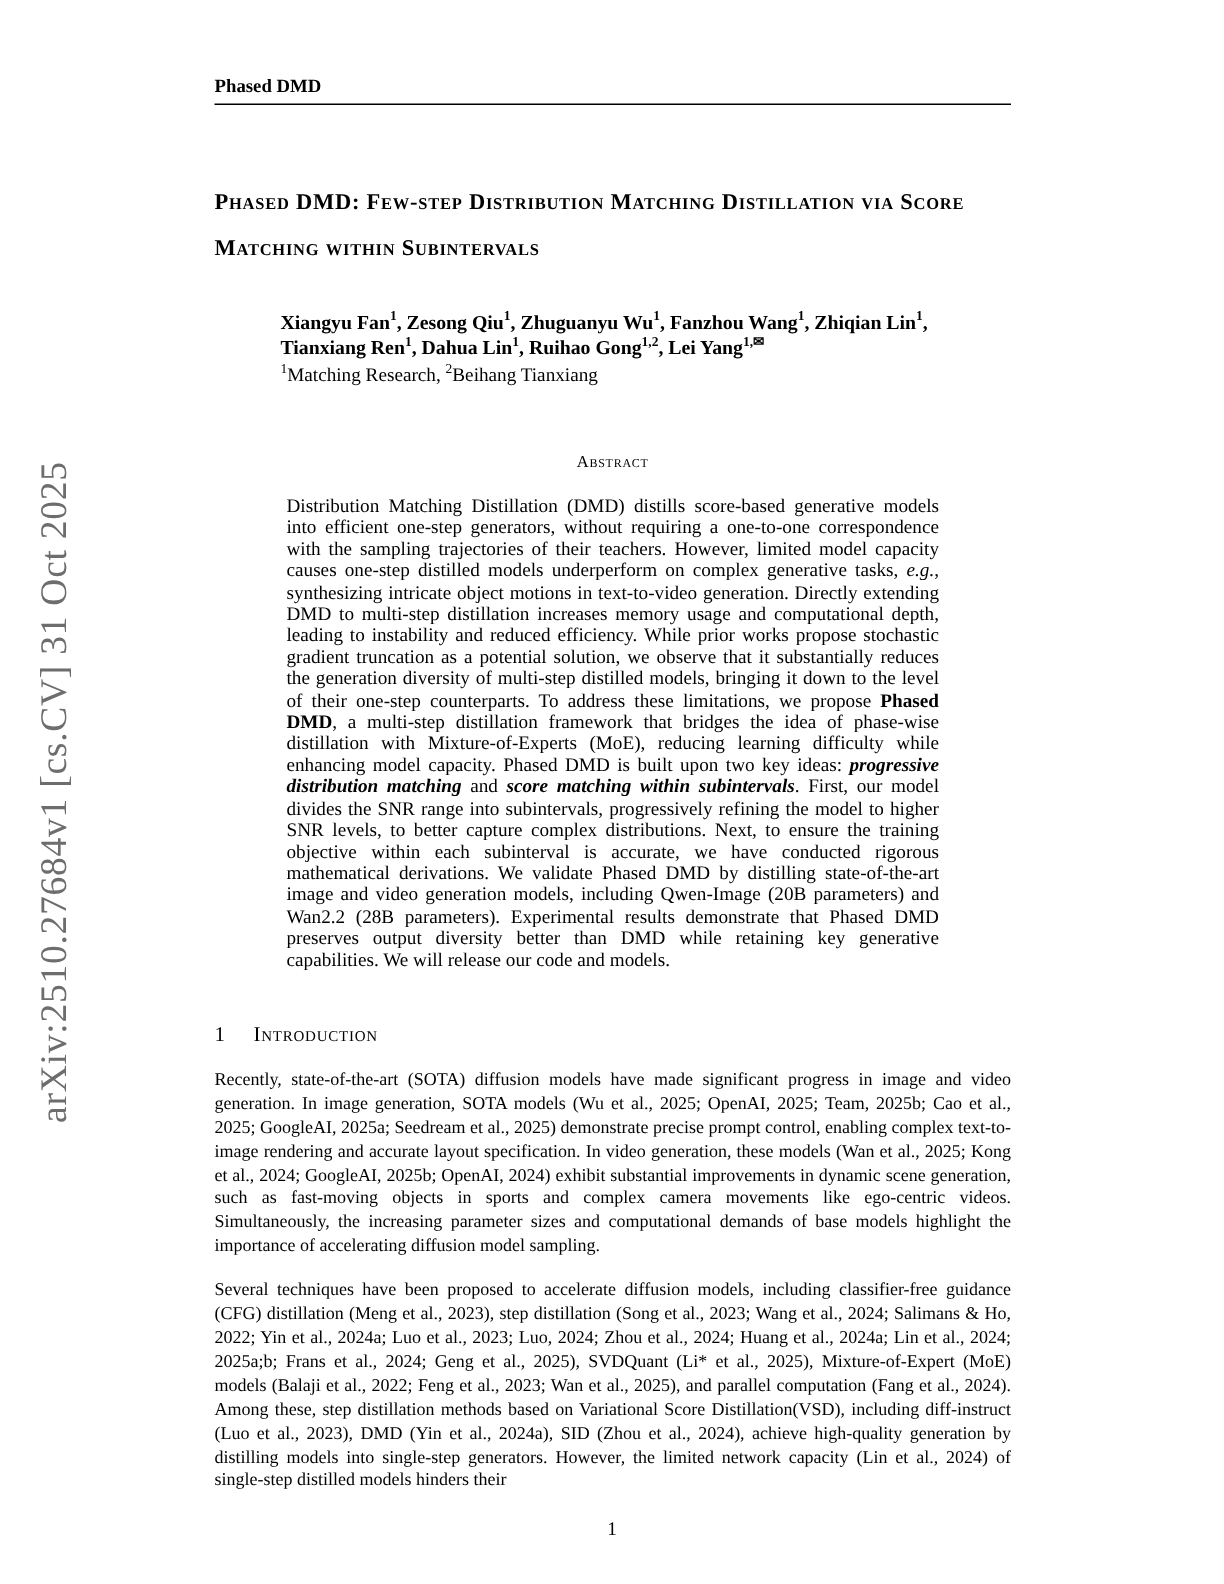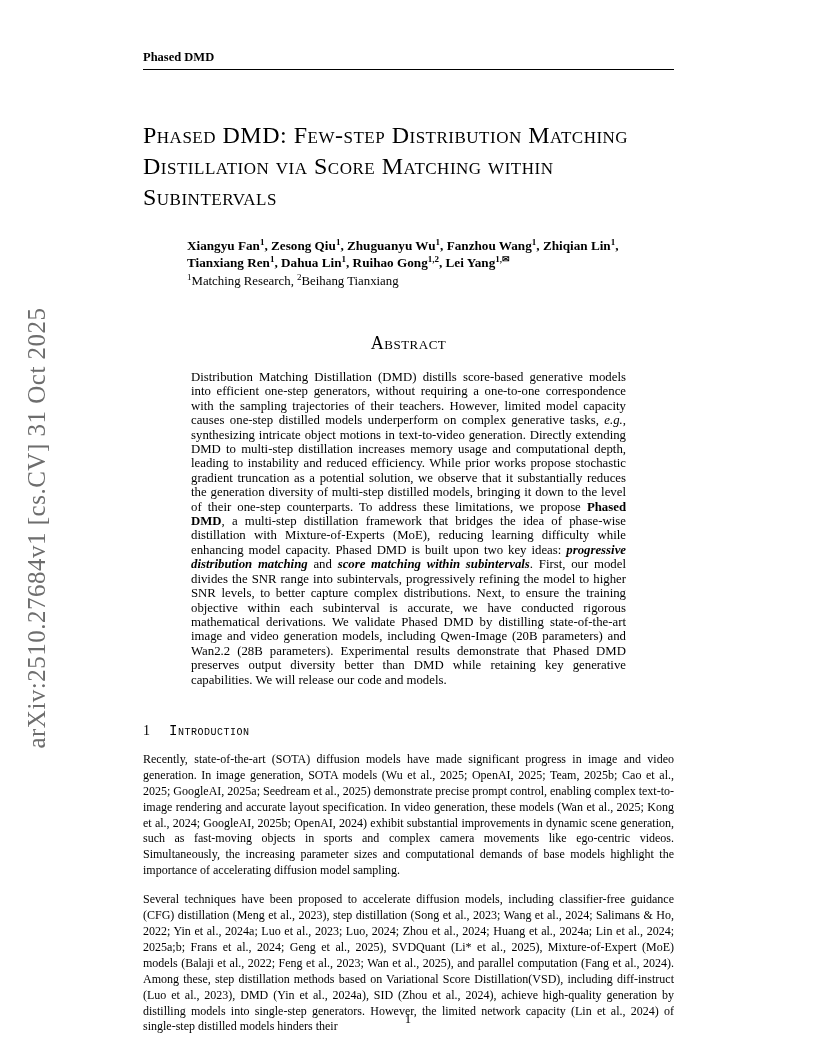--- a/index.html
+++ b/index.html
@@ -23,22 +23,22 @@
     margin-top: 33px;
     padding-bottom: 4px;
     border-bottom: 1.2px solid #000000;
   }
   .running-title {
     font-size: 12.5px;
     font-weight: bold;
   }
   .title {
     margin: 50px 0 0 0;
-    font-size: 24px;
-    font-weight: normal;
+    font-size: 15px;
+    font-weight: bold;
     font-variant: small-caps;
     letter-spacing: 0.5px;
     line-height: 31px;
   }
   .authors {
     margin-top: 24px;
     font-size: 13.2px;
     line-height: 17px;
     font-weight: bold;
     margin-left: 44px;
@@ -47,38 +47,38 @@
   .affiliation {
     margin-top: 2px;
     font-size: 12.8px;
     font-weight: normal;
     line-height: 16px;
   }
   .abstract-heading {
     margin-top: 44px;
     text-align: center;
     font-variant: small-caps;
-    font-size: 18px;
+    font-size: 11px;
     letter-spacing: 0.5px;
   }
   .abstract-body {
     margin: 16px 48px 0 48px;
     font-size: 12.8px;
     line-height: 14.4px;
     text-align: justify;
   }
   .abstract-body em { font-style: italic; }
   .abstract-body strong { font-weight: bold; }
   .section-heading {
     margin: 36px 0 0 0;
     font-size: 14px;
     font-weight: normal;
   }
   .sec-num { margin-right: 19px; }
-  .sec-title { font-variant: small-caps; letter-spacing: 0.5px; font-family: Liberation Mono, monospace; }
+  .sec-title { font-variant: small-caps; letter-spacing: 0.5px; }
   .body-par {
     margin: 13px 0 0 0;
     font-size: 12px;
     line-height: 15.9px;
     text-align: justify;
   }
   .watermark {
     position: absolute;
     left: 37px;
     top: 528px;

